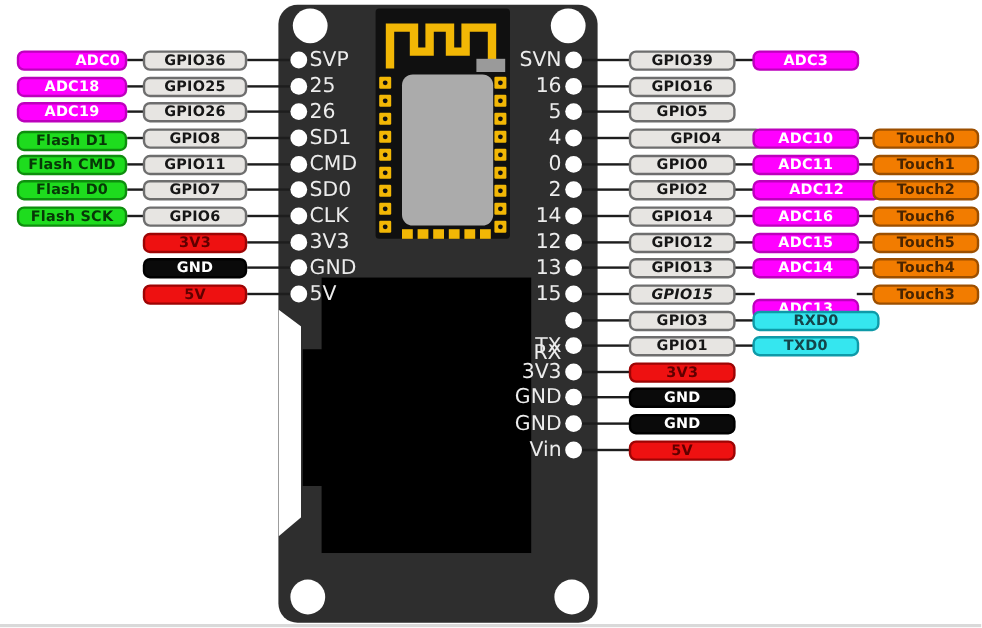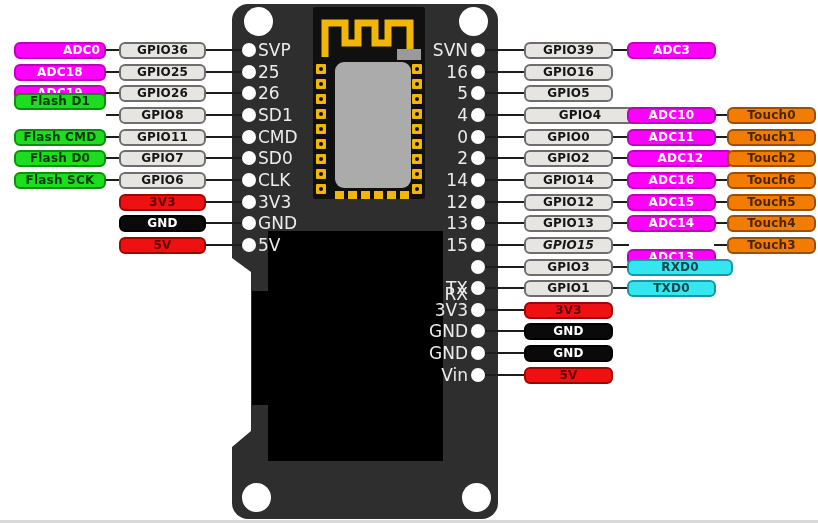--- a/index.html
+++ b/index.html
@@ -111,21 +111,21 @@
       <div class="badge gray" style="left: 119px; top: 64px; width: 87px;">GPIO25</div>
       <div class="line" style="left: 206px; top: 71px; width: 38px;"></div>
       <div class="pin-hole" style="left: 242px; top: 65px;"></div>
       <div class="pin-label" style="left: 258px; top: 61px;">25</div>
       <div class="badge magenta" style="left: 14px; top: 85px; width: 92px;">ADC19</div>
       <div class="line" style="left: 106px; top: 92px; width: 15px;"></div>
       <div class="badge gray" style="left: 119px; top: 85px; width: 87px;">GPIO26</div>
       <div class="line" style="left: 206px; top: 92px; width: 38px;"></div>
       <div class="pin-hole" style="left: 242px; top: 86px;"></div>
       <div class="pin-label" style="left: 258px; top: 82px;">26</div>
-      <div class="badge green" style="left: 14px; top: 93px; width: 92px;">Flash D1</div>
+      <div class="badge green" style="left: 14px; top: 109px; width: 92px;">Flash D1</div>
       <div class="line" style="left: 106px; top: 114px; width: 15px;"></div>
       <div class="badge gray" style="left: 119px; top: 107px; width: 87px;">GPIO8</div>
       <div class="line" style="left: 206px; top: 114px; width: 38px;"></div>
       <div class="pin-hole" style="left: 242px; top: 108px;"></div>
       <div class="pin-label" style="left: 258px; top: 104px;">SD1</div>
       <div class="badge green" style="left: 14px; top: 129px; width: 92px;">Flash CMD</div>
       <div class="line" style="left: 106px; top: 136px; width: 15px;"></div>
       <div class="badge gray" style="left: 119px; top: 129px; width: 87px; text-align: center;">GPIO11</div>
       <div class="line" style="left: 206px; top: 136px; width: 38px;"></div>
       <div class="pin-hole" style="left: 242px; top: 130px;"></div>

